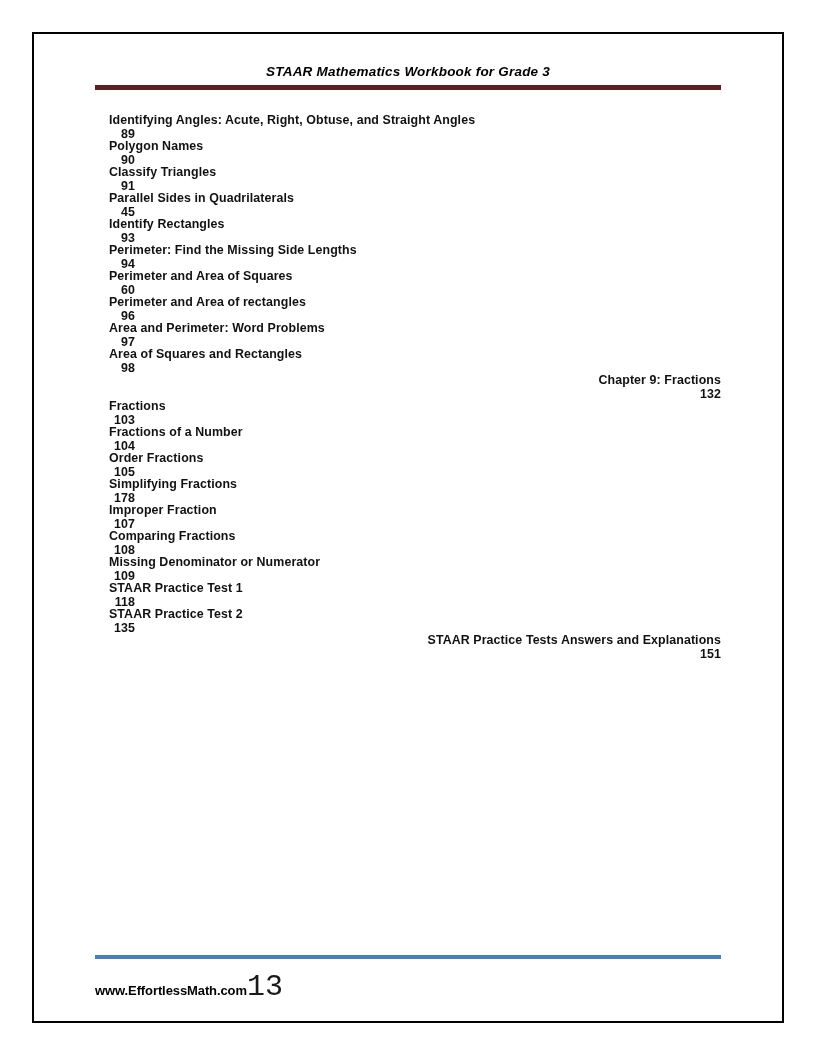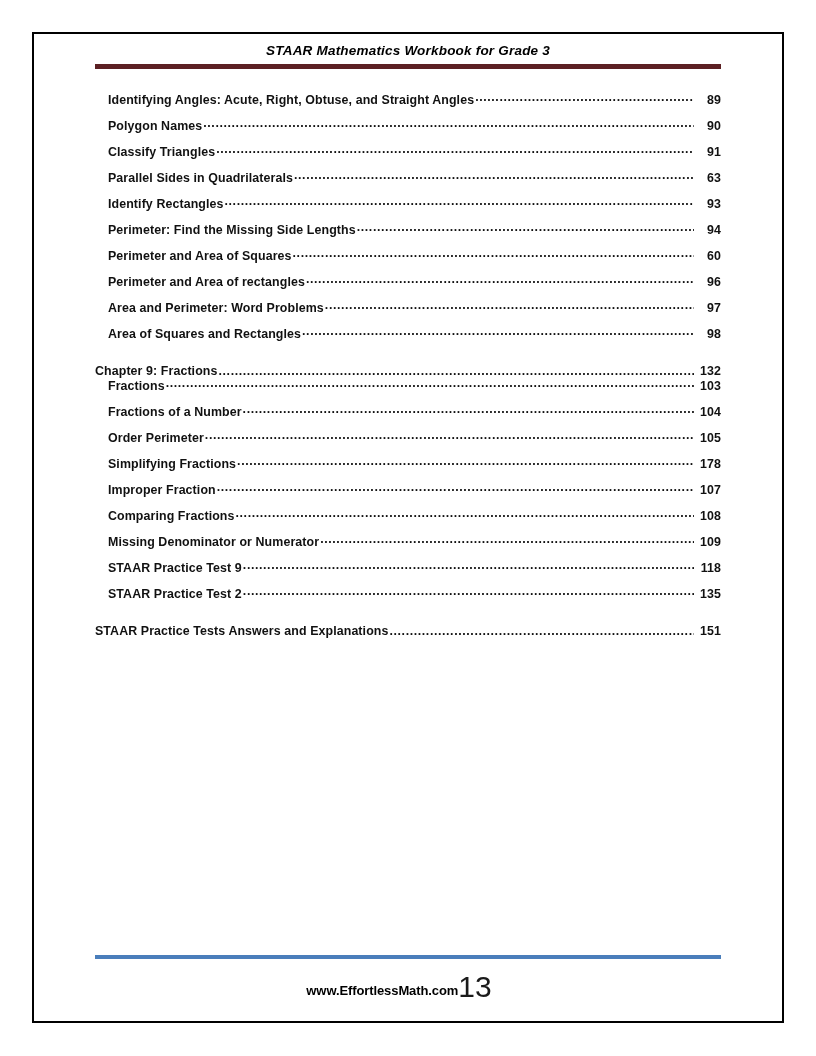--- a/index.html
+++ b/index.html
@@ -31,21 +31,21 @@
     width: 752px;
     height: 991px;
     border: 2px solid #000000;
     box-sizing: border-box;
   }
 
   
   .content {
     position: absolute;
     left: 95px;
-    top: 27px;
+    top: 48px;
     width: 626px;
   }
 
   
   .header-title {
     text-align: center;
     font-style: italic;
     font-weight: bold;
     font-size: 13.5px;
     letter-spacing: .2px;
@@ -67,20 +67,21 @@
   .toc-row {
     display: flex;
     align-items: baseline;
     height: 26px;
     font-size: 12.4px;
     font-weight: bold;
     font-stretch: condensed;
     color: #111111;
     white-space: nowrap;
     overflow: hidden;
+    flex-direction: column;
   }
   .toc-row.level-1 { padding-left: 0px; align-items: flex-end; }
   .toc-row.level-2 { padding-left: 13px; }
 
   .toc-label {
     flex: 0 0 auto;
     letter-spacing: .1px;
   }
   .toc-dots {
     flex: 1 1 auto;
@@ -116,34 +117,34 @@
     width: 626px;
   }
   .footer-rule {
     height: 4px;
     background: #4A7EBB;
     width: 100%;
   }
   .footer-row {
     display: flex;
     align-items: flex-end;
-    justify-content: center;
+    justify-content: flex-start;
     margin-top: 9px;
     height: 34px;
   }
   .footer-site {
     font-size: 13px;
     font-weight: bold;
     font-stretch: condensed;
     color: #000000;
     letter-spacing: -.1px;
     padding-bottom: 4px;
   }
   .footer-pageno {
-    font-family: Liberation Sans, sans-serif;
+    font-family: Liberation Mono, monospace;
     font-size: 30px;
     font-weight: normal;
     color: #1a1a1a;
     line-height: 1;
     padding-right: 18px;
   }
 </style>
 </head>
 <body>
 
@@ -169,21 +170,21 @@
           <span class="toc-page">90</span>
         </div>
         <div class="toc-row level-2">
           <span class="toc-label">Classify Triangles</span>
           <span class="toc-dots"></span>
           <span class="toc-page">91</span>
         </div>
         <div class="toc-row level-2">
           <span class="toc-label">Parallel Sides in Quadrilaterals</span>
           <span class="toc-dots"></span>
-          <span class="toc-page">63</span>
+          <span class="toc-page">45</span>
         </div>
         <div class="toc-row level-2">
           <span class="toc-label">Identify Rectangles</span>
           <span class="toc-dots"></span>
           <span class="toc-page">93</span>
         </div>
         <div class="toc-row level-2">
           <span class="toc-label">Perimeter: Find the Missing Side Lengths</span>
           <span class="toc-dots"></span>
           <span class="toc-page">94</span>
@@ -217,21 +218,21 @@
           <span class="toc-label">Fractions</span>
           <span class="toc-dots"></span>
           <span class="toc-page">103</span>
         </div>
         <div class="toc-row level-2">
           <span class="toc-label">Fractions of a Number</span>
           <span class="toc-dots"></span>
           <span class="toc-page">104</span>
         </div>
         <div class="toc-row level-2">
-          <span class="toc-label">Order Perimeter</span>
+          <span class="toc-label">Order Fractions</span>
           <span class="toc-dots"></span>
           <span class="toc-page">105</span>
         </div>
         <div class="toc-row level-2">
           <span class="toc-label">Simplifying Fractions</span>
           <span class="toc-dots"></span>
           <span class="toc-page">178</span>
         </div>
         <div class="toc-row level-2">
           <span class="toc-label">Improper Fraction</span>
@@ -242,21 +243,21 @@
           <span class="toc-label">Comparing Fractions</span>
           <span class="toc-dots"></span>
           <span class="toc-page">108</span>
         </div>
         <div class="toc-row level-2">
           <span class="toc-label">Missing Denominator or Numerator</span>
           <span class="toc-dots"></span>
           <span class="toc-page">109</span>
         </div>
         <div class="toc-row level-2">
-          <span class="toc-label">STAAR Practice Test 9</span>
+          <span class="toc-label">STAAR Practice Test 1</span>
           <span class="toc-dots"></span>
           <span class="toc-page">118</span>
         </div>
         <div class="toc-row level-2">
           <span class="toc-label">STAAR Practice Test 2</span>
           <span class="toc-dots"></span>
           <span class="toc-page">135</span>
         </div>
         <div class="toc-row level-1">
           <span class="toc-label">STAAR Practice Tests Answers and Explanations</span>

